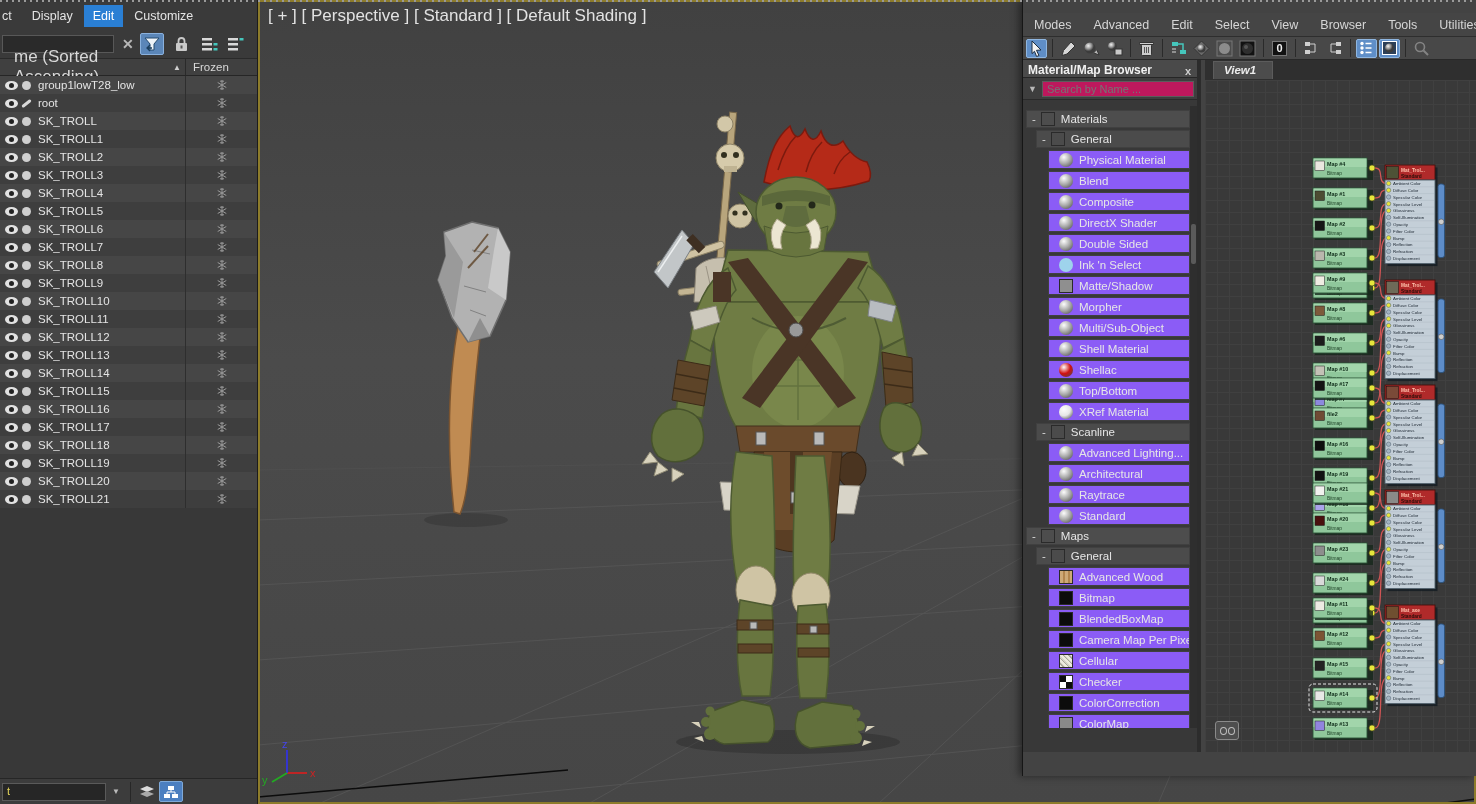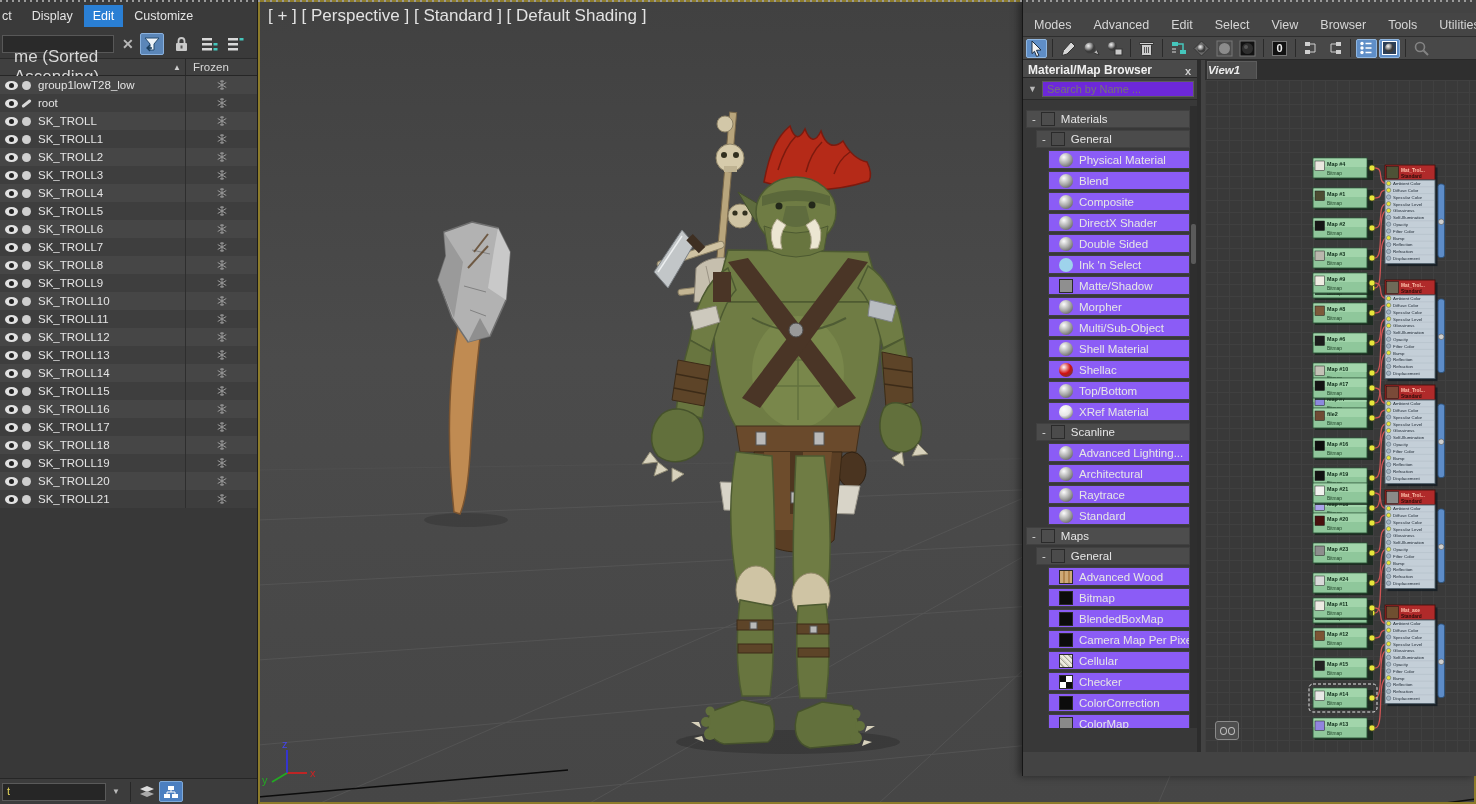--- a/index.html
+++ b/index.html
@@ -77,21 +77,21 @@
   .zero-box{width:15px;height:15px;background:#111;border:1px solid #777;color:#eee;
      font-weight:bold;font-size:11px;display:flex;align-items:center;justify-content:center;}
   
   #browser{position:absolute;left:0;top:60px;width:178px;height:692px;background:#383838;
      border-right:4px solid #2c2c2c;}
   #b-head{height:18px;background:#4a4a4a;display:flex;align-items:flex-end;border-bottom:1px solid #262626;}
   #b-head .t{flex:1;color:#f0f0f0;font-weight:bold;font-size:12px;padding-left:5px;}
   #b-head .x{color:#cfcfcf;font-weight:bold;font-size:11px;padding-right:6px;}
   #b-search{height:22px;display:flex;align-items:center;background:#3e3e3e;border-bottom:1px solid #2a2a2a;}
   .b-tri{color:#b8b8b8;font-size:9px;padding:0 5px;}
-  #b-search input{flex:1;height:16px;margin-right:14px;background:#6d28d9;border:1px solid #5c5c5c;
+  #b-search input{flex:1;height:16px;margin-right:14px;background:#be185d;border:1px solid #5c5c5c;
      color:#b9b9b9;font-size:11px;padding:0 4px;font-family:"Liberation Sans",sans-serif;}
   #b-list{position:absolute;left:0;top:46px;right:7px;bottom:24px;overflow:hidden;padding-top:4px;}
   .b-row{display:flex;align-items:center;height:18px;margin-bottom:2px;border:1px solid #404040;
      background:#8b5cf6;color:#e6e6e6;font-size:11.5px;white-space:nowrap;overflow:hidden;}
   .b-row.group{margin-left:3px;background:#4d4d4d;}
   .b-row.subgroup{margin-left:13px;background:#4b4b4b;}
   .b-row.item{margin-left:25px;height:19px;}
   .b-toggle{padding:0 5px;color:#dcdcdc;}
   .b-icon{width:14px;height:14px;flex:none;margin-right:6px;border:1px solid #2a2a2a;}
   .b-icon.sphere{border-radius:50%;border:none;
@@ -102,21 +102,21 @@
   .b-icon.noise{background:repeating-linear-gradient(45deg,#eceade 0 2px,#a8a69a 2px 3px,#d4d2c6 3px 4px);}
   .b-icon.wood{background:repeating-linear-gradient(90deg,#cda977 0 3px,#b2854e 3px 5px);}
   #b-scroll{position:absolute;right:0;top:46px;width:7px;bottom:24px;background:#2e2e2e;}
   #b-thumb{position:absolute;left:1px;top:118px;width:5px;height:40px;background:#5a5a5a;border-radius:2px;}
   #b-status{position:absolute;left:0;bottom:0;width:454px;height:24px;background:#3d3d3d;
      border-top:1px solid #282828;display:flex;align-items:center;}
   .teapot-badge{width:18px;height:18px;border-radius:50%;background:#3a76b8;margin:0 8px 0 5px;
      display:flex;align-items:center;justify-content:center;flex:none;}
   
   #view-tabs{position:absolute;left:182px;top:60px;right:0;height:20px;background:#2f2f2f;}
-  #view-tab{display:inline-block;margin-left:2px;margin-top:1px;padding:2px 16px 3px 0;background:#4c4c4c;
+  #view-tab{display:inline-block;margin-left:8px;margin-top:1px;padding:2px 16px 3px 10px;background:#4c4c4c;
      color:#ececec;font-style:italic;font-weight:bold;font-size:11.5px;border:1px solid #5c5c5c;border-bottom:none;}
   #node-area{position:absolute;left:182px;top:80px;width:272px;height:672px;background:#393939;
      background-image:linear-gradient(#404040 1px,transparent 1px),linear-gradient(90deg,#404040 1px,transparent 1px);
      background-size:12px 12px;}
   #nodeCanvas{position:absolute;left:0;top:0;}
   #nodeCanvas text{font-family:"Liberation Sans",sans-serif;}
   #navigator{position:absolute;left:10px;top:641px;width:24px;height:19px;border:1px solid #8a8a8a;
      border-radius:3px;background:#4e4e4e;display:flex;align-items:center;justify-content:center;gap:1px;}
   .nav-circ{width:7px;height:8px;border:1.5px solid #bdbdbd;border-radius:50%;}
 </style>

